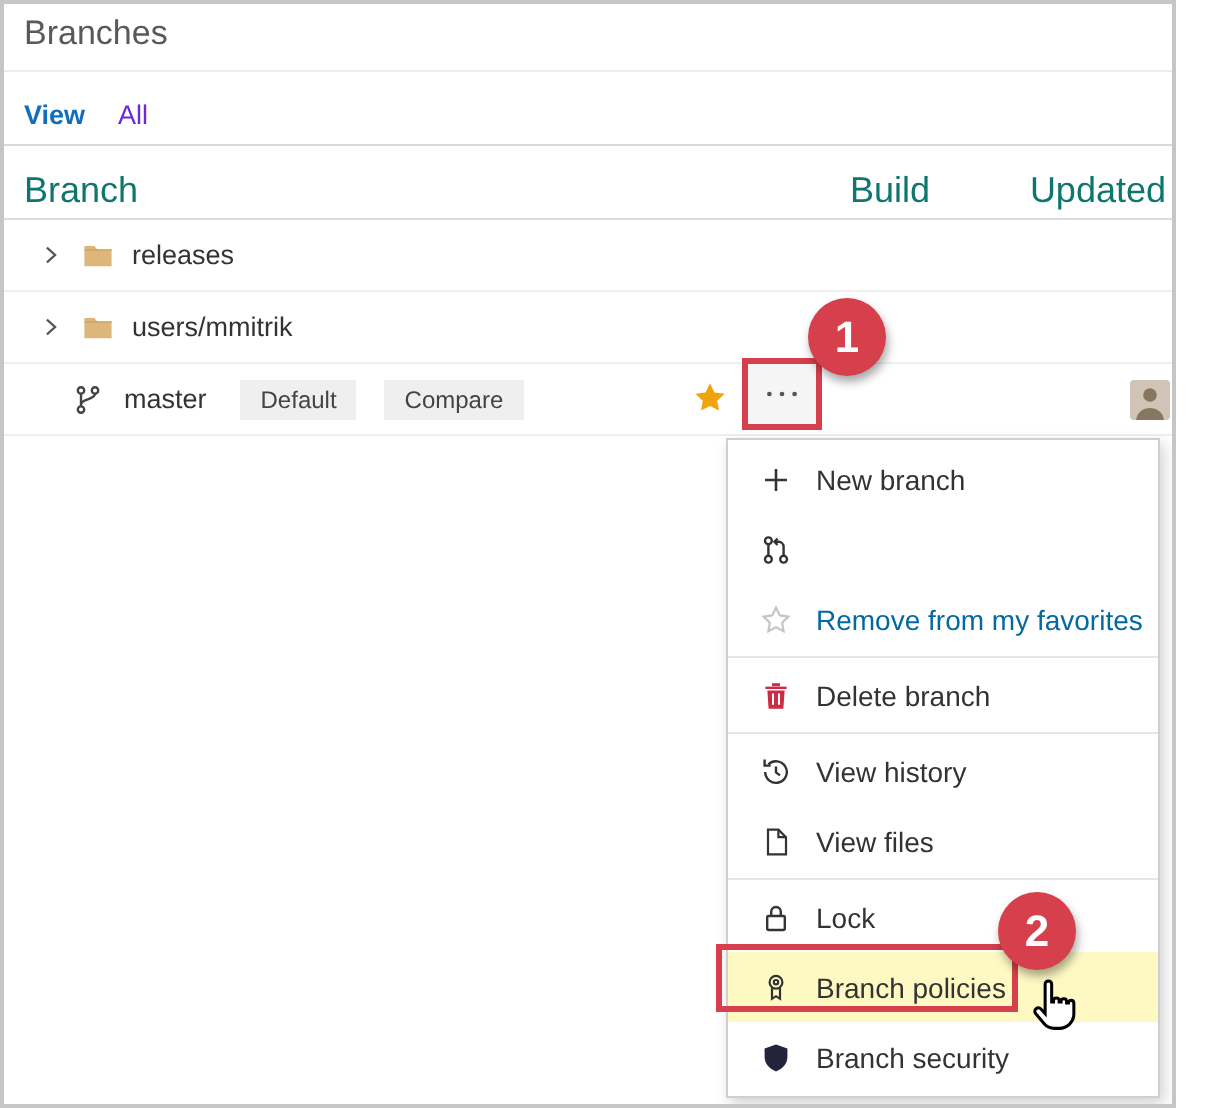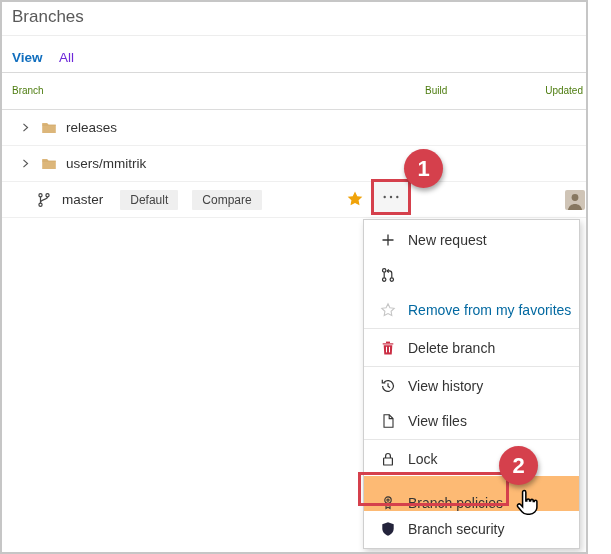--- a/index.html
+++ b/index.html
@@ -8,21 +8,21 @@
     position:relative; width:588px; height:554px; background:#fff;
     border:2px solid #c6c6c6; overflow:hidden;
     font-family:"Liberation Sans", sans-serif; color:#333;
   }
   .abs { position:absolute; }
   .page-title { left:10px; top:5px; font-size:17px; color:#595959; font-weight:400; }
   .title-divider { left:0; right:0; top:33px; height:1px; background:#ededed; }
   .tabbar-divider { left:0; right:0; top:70px; height:1px; background:#d9d9d9; }
   .tab { top:48px; font-size:13.5px; color:#6d28d9; cursor:pointer; }
   .tab.active { color:#106ebe; font-weight:bold; }
-  .hdr { top:83px; font-size:10px; color:#4d7c0f; }
+  .hdr { top:83px; font-size:18px; color:#0f766e; }
   .header-divider { left:0; right:0; top:107px; height:1px; background:#dcdcdc; }
 
   .grid-row { left:0; right:0; height:36px; display:flex; align-items:center;
               border-bottom:1px solid #efefef; font-size:13.5px; color:#333; }
   .chev { width:13px; height:13px; margin-left:17px; display:inline-flex; }
   .foldr { width:16px; height:16px; margin-left:9px; display:inline-flex; }
   .row-label { margin-left:9px; }
   .branch-glyph { width:16px; height:16px; margin-left:34px; display:inline-flex; }
   .badge { margin-left:17px; background:#efefef; color:#444; font-size:12px;
            padding:3px 10px; border-radius:1px; }
@@ -43,21 +43,21 @@
   .step-1 { left:402px; top:147px; }
   .step-2 { left:497px; top:444px; }
 
   .context-menu { left:361px; top:217px; width:217px; background:#fff;
                   border:1px solid #cfcfcf; box-shadow:2px 3px 7px rgba(0,0,0,.18);
                   padding:2px 0; z-index:4; }
   .menu-item { height:35px; display:flex; align-items:center; padding-left:16px;
                font-size:14px; color:#333; cursor:pointer; }
   .menu-item .mi-icon { width:16px; height:16px; margin-right:12px; display:inline-flex; }
   .menu-item.disabled { color:#0369a1; cursor:default; }
-  .menu-item.highlighted { background:#fdba74;align-items:flex-end; }
+  .menu-item.highlighted { background:#fef9c3; }
   .menu-sep { height:1px; background:#e6e6e6; margin:1px 0; }
 
   .redbox-2 { left:356px; top:470px; width:151px; height:34px;
               border:3px solid #d5404c; z-index:7; pointer-events:none; }
   .cursor-hand { left:511px; top:486px; width:28px; height:33px; z-index:9; }
   svg { display:block; width:100%; height:100%; }
 </style>
 </head>
 <body>
 
@@ -147,21 +147,21 @@
   <span class="abs updated-by">Matt</span>
 
   <div class="abs context-menu">
 
     <div class="menu-item">
       <span class="mi-icon">
         <svg viewBox="0 0 16 16" fill="none" stroke="#333" stroke-width="1.3">
             <path d="M8 2.5v11M2.5 8h11"></path>
           </svg>
       </span>
-      <span>New request</span>
+      <span>New branch</span>
     </div>
 
     <div class="menu-item">
       <span class="mi-icon">
         <svg viewBox="0 0 16 16" fill="none" stroke="#333" stroke-width="1.2">
           <circle cx="4.2" cy="3.4" r="1.7"></circle>
             <circle cx="4.2" cy="12.6" r="1.7"></circle>
             <path d="M4.2 5.2v5.6"></path>
           <circle cx="11.8" cy="12.6" r="1.7"></circle>
             <path d="M7.2 3.9h2.1a2.5 2.5 0 0 1 2.5 2.5v4.3"></path>

